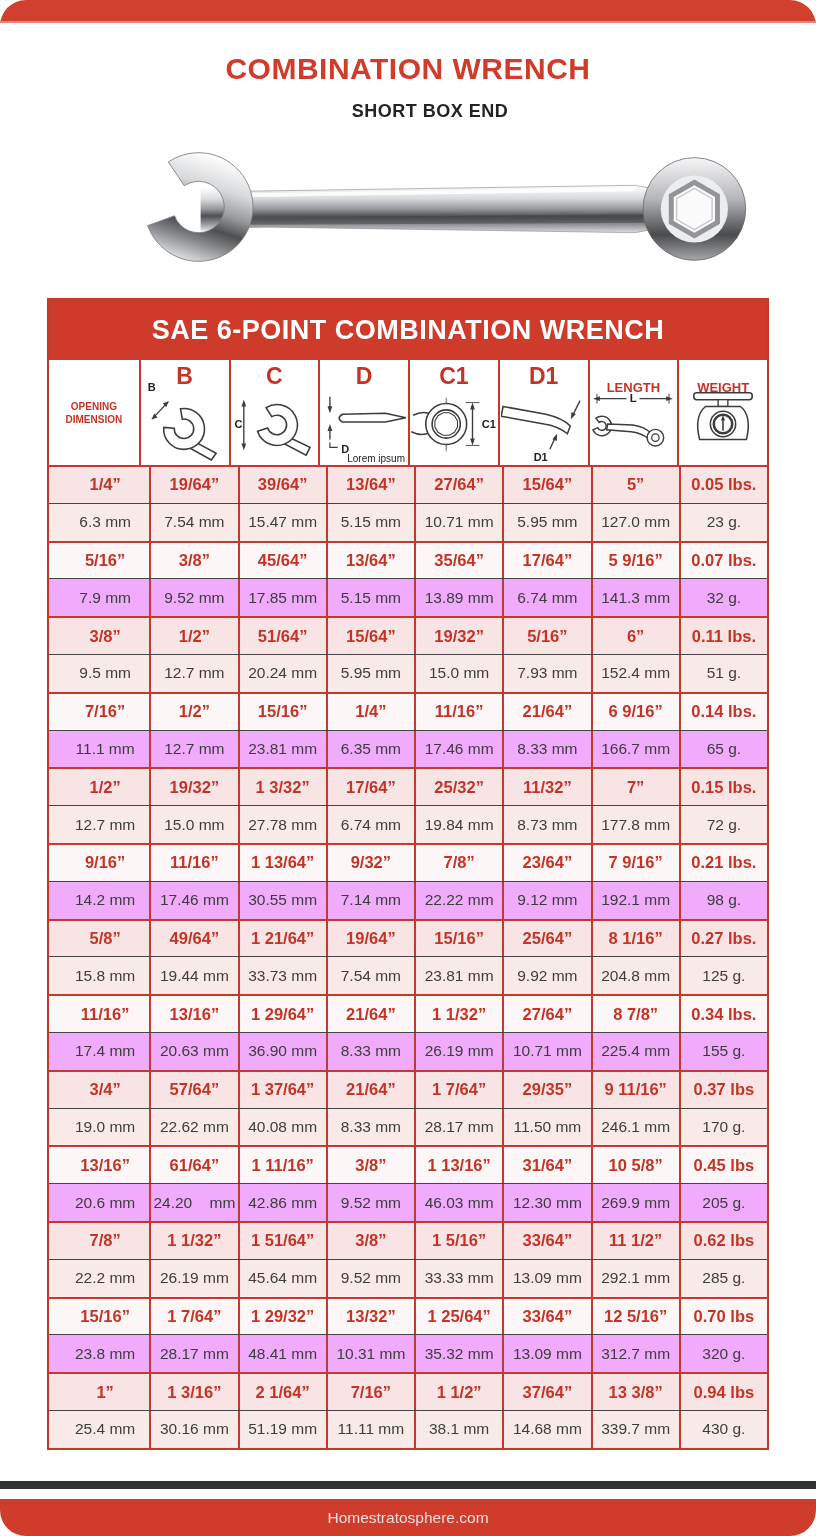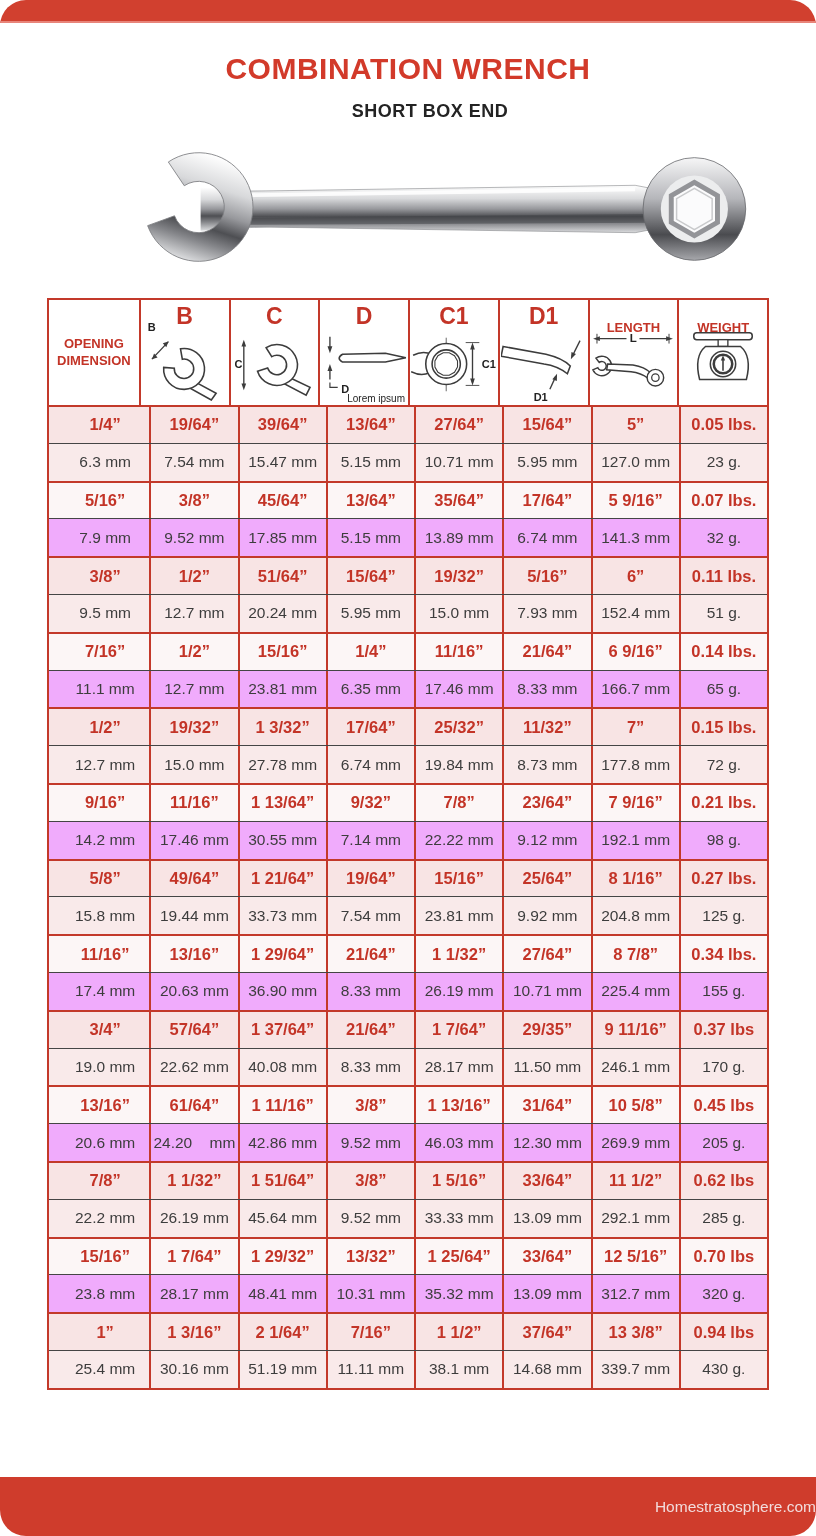--- a/index.html
+++ b/index.html
@@ -15,21 +15,21 @@
   .hero{width:740px;height:158px;margin:8px auto 0;}
 
   
   .wtable{width:722px;margin:10px auto 0;border:2px solid var(--red-border);box-sizing:border-box;background:#fff;}
   .ttitle{height:60px;background:var(--red-bar);color:#fff;font-size:27px;font-weight:bold;letter-spacing:.5px;
           display:flex;align-items:center;justify-content:center;}
   .thead,.trow{display:grid;grid-template-columns:repeat(8,1fr);}
   .thead{height:105px;background:#fff;}
   .hcell{position:relative;border-left:2px solid var(--red-border);overflow:hidden;}
   .hcell:first-child{border-left:none;display:flex;align-items:center;justify-content:center;}
-  .open-label{color:var(--red-text);font-weight:bold;font-size:13px;line-height:1.3;text-align:center;padding:0 2px;}
+  .open-label{color:var(--red-text);font-weight:bold;font-size:10px;line-height:1.3;text-align:center;padding:0 2px;}
   .big-label{position:absolute;top:3px;left:0;width:100%;text-align:center;color:var(--red-text);
              font-weight:bold;font-size:23px;}
   .big-label-sm{font-size:13px;top:20px;}
   .diag-svg{position:absolute;left:50%;top:27px;transform:translateX(-50%);}
   .diag-label{position:absolute;font-size:11px;font-weight:bold;color:#222;}
   .dl-open-end-width-diagram{left:7px;top:21px;}
   .dl-open-end-height-diagram{left:4px;top:58px;}
   .dl-shank-thickness-diagram{left:21px;top:83px;}
   .dl-box-end-diameter-diagram{right:2px;top:58px;}
   .dl-box-shank-thickness-diagram{left:50%;bottom:2px;transform:translateX(-10px);}
@@ -44,22 +44,22 @@
   .tcell:first-child{border-left:none;}
   .row-in .tcell{color:var(--red-text);font-weight:bold;font-size:16.5px;}
   .row-mm .tcell{color:#3d3d3d;font-size:15.5px;}
   .pair-pink.row-in .tcell-bg, .pair-pink.row-in{background:#f8e4e4;}
   .pair-pink.row-mm{background:#f9eaea;}
   .pair-white.row-in{background:#fcf6f6;}
   .pair-white.row-mm{background:#f0abfc;}
 
   
   .dark-strip{position:absolute;left:0;bottom:47px;width:100%;height:8px;background:#333333;}
-  .footer-bar{position:absolute;left:0;bottom:0;width:100%;height:59px;background:#cf3c2c;
-              display:flex;align-items:center;justify-content:flex-end;color:#f2dcdc;font-size:15.5px;}
+  .footer-bar{position:absolute;left:0;bottom:0;width:100%;height:37px;background:#cf3c2c;
+              display:flex;align-items:center;justify-content:center;color:#f2dcdc;font-size:15.5px;}
 </style>
 </head>
 <body>
 
 <div class="page">
 
   <div class="top-bar"></div>
 
   <h1 class="page-title">COMBINATION WRENCH</h1>
   <h2 class="page-subtitle">SHORT BOX END</h2>
@@ -88,20 +88,21 @@
       <polygon points="210,64 600,58 600,62 210,68" fill="#ffffff" opacity="0.85"></polygon>
       <path transform="translate(158,78) rotate(18)" d="M-43.3 -33.9 A55 55 0 1 1 -43.3 33.9 L-20.5 16 A26 26 0 1 0 -20.5 -16 Z" fill="url(#gm)" stroke="#7e7f83" stroke-width="0.8"></path>
       <circle cx="660" cy="80" r="52" fill="url(#gr)" stroke="#67686c" stroke-width="0.8"></circle>
       <circle cx="660" cy="80" r="34" fill="#ecedee"></circle>
       <polygon points="683.4,93.5 660,107 636.6,93.5 636.6,66.5 660,53 683.4,66.5" fill="#fbfbfc" stroke="#939498" stroke-width="5"></polygon>
       <polygon points="678,90.4 660,101 642,90.4 642,69.6 660,59 678,69.6" fill="none" stroke="#c9cacc" stroke-width="1.5"></polygon>
     </svg>
   </div>
 
   <div class="wtable">
+    <div class="ttitle">SAE 6-POINT COMBINATION WRENCH</div>
     <div class="thead">
         <div class="hcell">
           <span class="open-label">OPENING DIMENSION</span>
         </div>
         <div class="hcell">
           <span class="big-label">B</span>
           <svg class="diag-svg" width="86" height="74" viewBox="0 0 88 76">
     <polygon points="50,54 76,68 71,75 46,61" fill="#fff" stroke="#3c3c3c" stroke-width="1.6"></polygon>
     <path transform="translate(43,43) rotate(42)" d="M-16.5 -12.9 A21 21 0 1 1 -16.5 12.9 L-7.9 6.2 A10 10 0 1 0 -7.9 -6.2 Z" fill="#fff" stroke="#3c3c3c" stroke-width="1.6"></path>
     <line x1="10" y1="33" x2="27" y2="15" stroke="#3c3c3c" stroke-width="1.4"></line>

